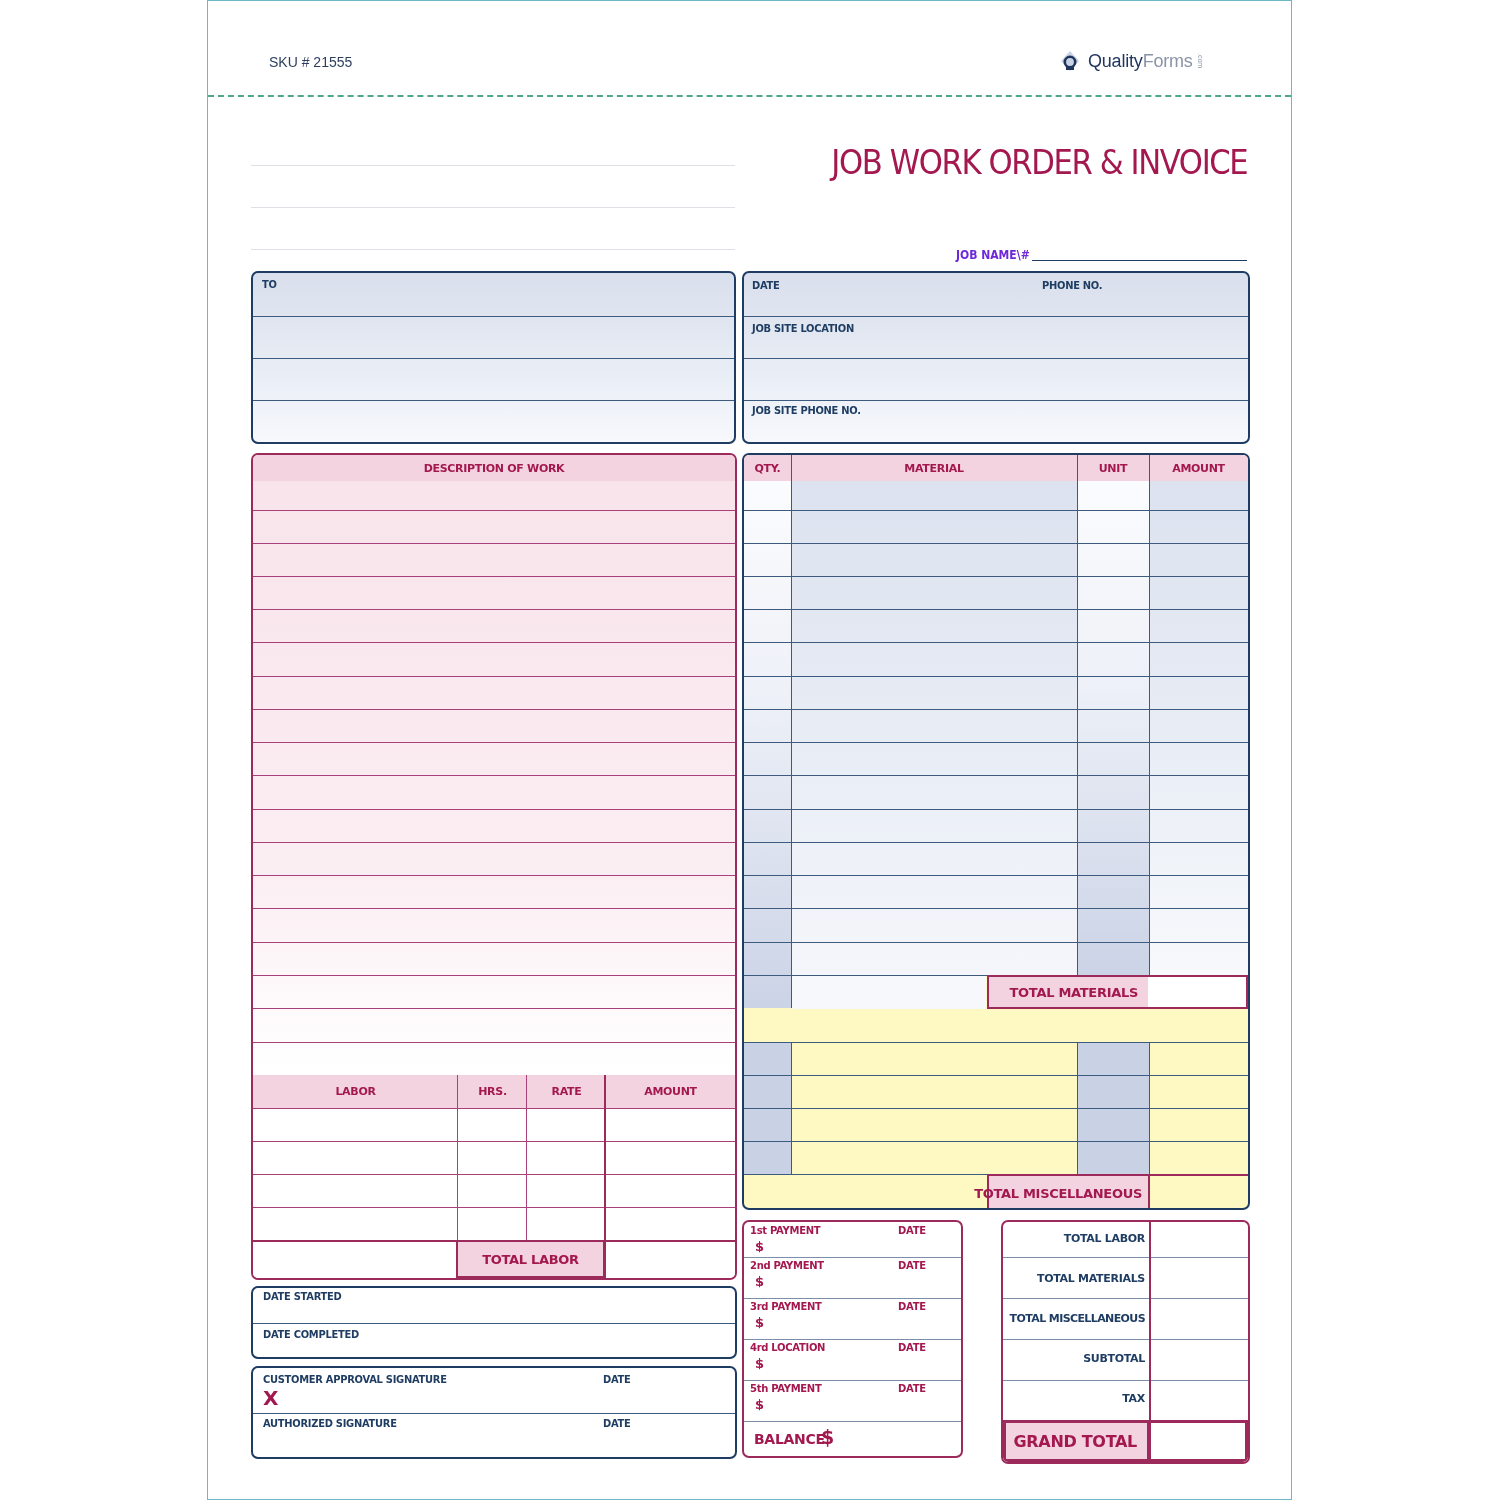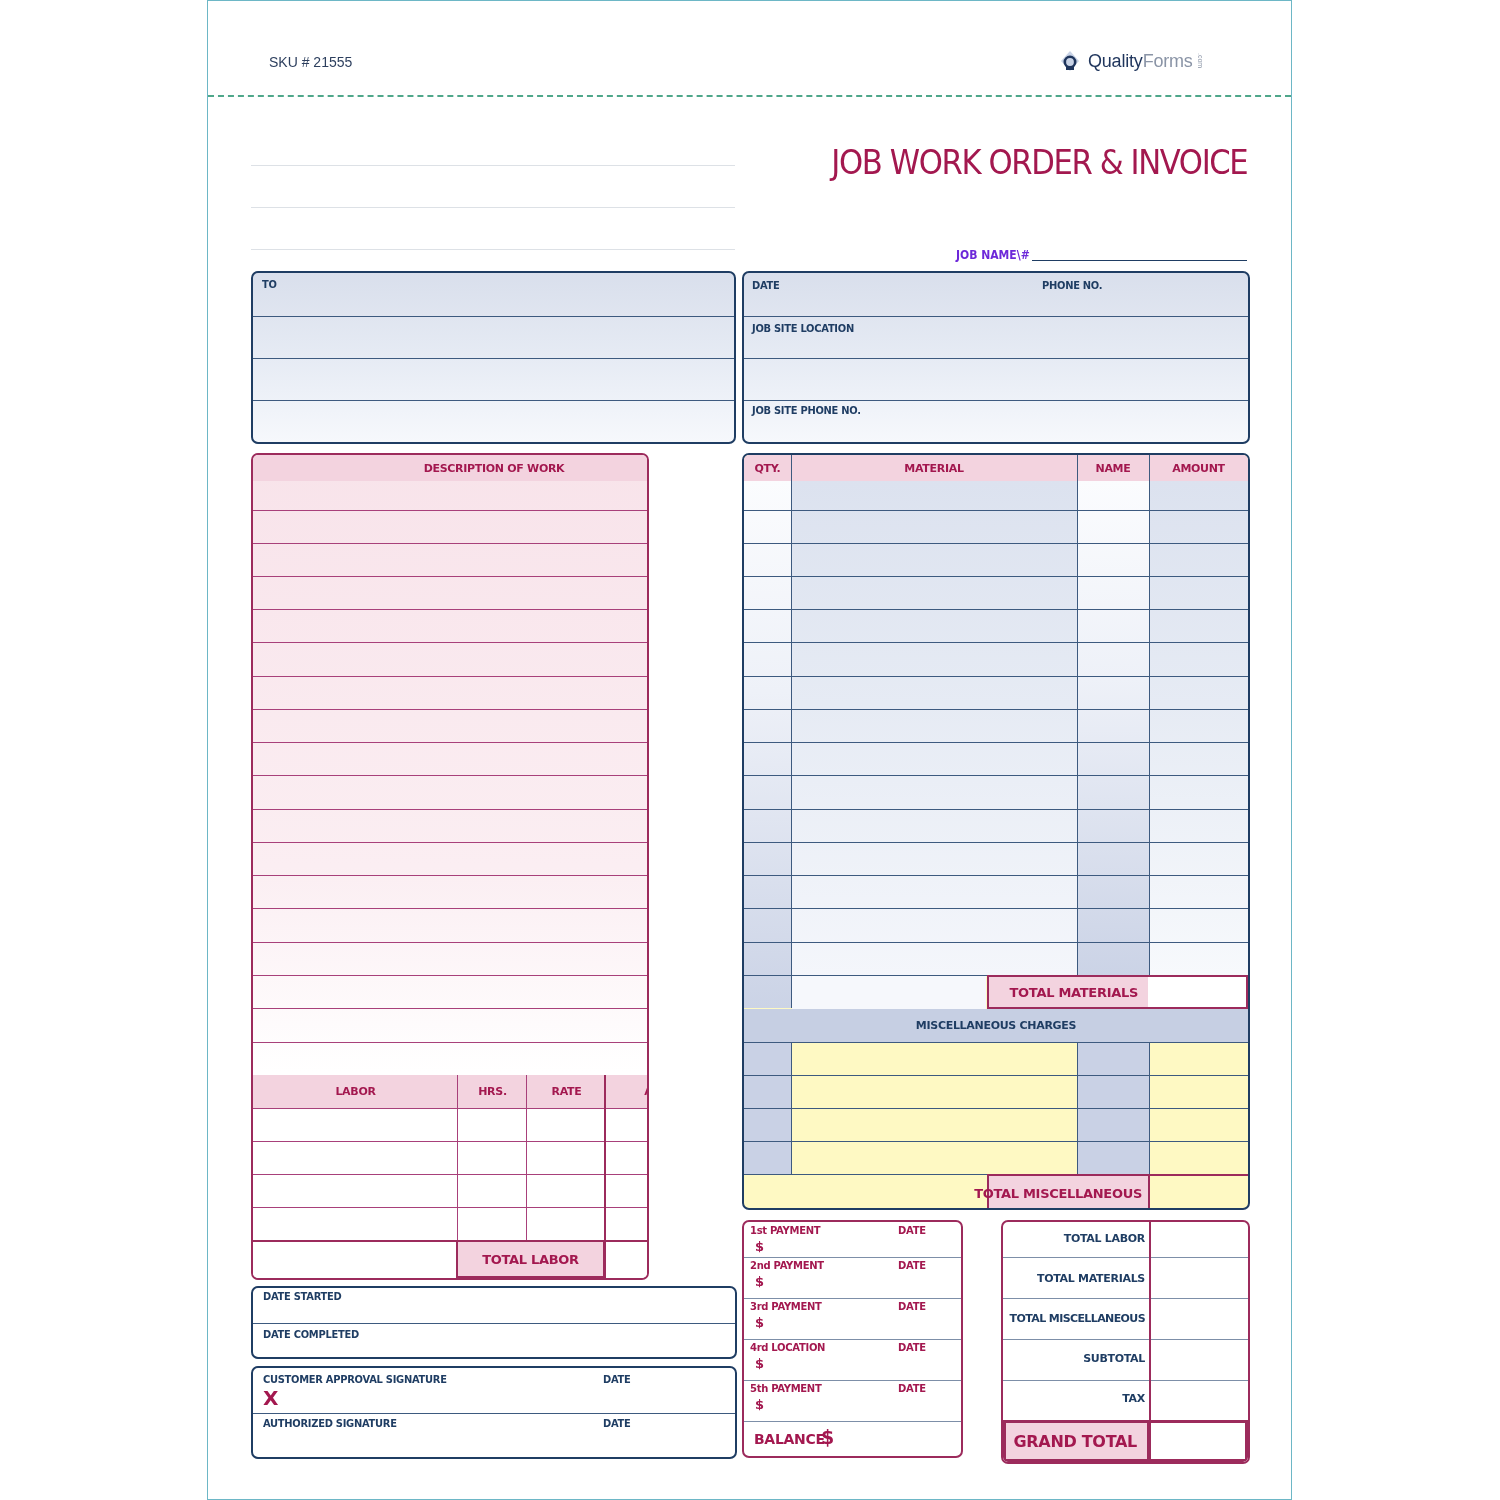--- a/index.html
+++ b/index.html
@@ -66,21 +66,21 @@
 <div class="abs navy-box blue-grad" style="left:742px;top:271px;width:508px;height:173px">
   <div class="hline-n" style="top:43px"></div>
   <div class="hline-n" style="top:85px"></div>
   <div class="hline-n" style="top:127px"></div>
   <div class="abs lbl" style="left:8px;top:6px">DATE</div>
   <div class="abs lbl" style="left:298px;top:6px">PHONE NO.</div>
   <div class="abs lbl" style="left:8px;top:49px">JOB SITE LOCATION</div>
   <div class="abs lbl" style="left:8px;top:131px">JOB SITE PHONE NO.</div>
 </div>
 
-<div class="abs pink-box" style="left:251px;top:453px;width:398px;height:827px;background:linear-gradient(to bottom,#f8e3ea 0%,#fbeef2 50%,#ffffff 75%)">
+<div class="abs pink-box" style="left:251px;top:453px;width:486px;height:827px;background:linear-gradient(to bottom,#f8e3ea 0%,#fbeef2 50%,#ffffff 75%)">
   <div class="abs center lbl-r" style="left:0;top:0;width:482px;height:26px;background:#f3d3df">
       <span>DESCRIPTION OF WORK</span>
     </div>
   <div class="hline-p" style="top:55px"></div>
   <div class="hline-p" style="top:88px"></div>
   <div class="hline-p" style="top:121px"></div>
   <div class="hline-p" style="top:154px"></div>
   <div class="hline-p" style="top:187px"></div>
   <div class="hline-p" style="top:221px"></div>
   <div class="hline-p" style="top:254px"></div>
@@ -113,21 +113,21 @@
   <div class="abs center" style="left:203px;top:785px;width:149px;height:38px;background:#f3d3df;border:2px solid #9c2b5c">
       <span class="lbl-r" style="font-size:13px">TOTAL LABOR</span>
     </div>
   <div class="abs" style="left:353px;top:787px;width:129px;height:36px"></div>
 </div>
 
 <div class="abs navy-box" style="left:742px;top:453px;width:508px;height:757px;background:#fef9c3">
   <div class="abs" style="left:0;top:0;width:504px;height:26px;background:#f3d3df"></div>
   <div class="abs center lbl-r" style="left:0;top:0;width:47px;height:26px">QTY.</div>
   <div class="abs center lbl-r" style="left:47px;top:0;width:286px;height:26px">MATERIAL</div>
-  <div class="abs center lbl-r" style="left:333px;top:0;width:72px;height:26px">NAME</div>
+  <div class="abs center lbl-r" style="left:333px;top:0;width:72px;height:26px">UNIT</div>
   <div class="abs center lbl-r" style="left:405px;top:0;width:99px;height:26px">AMOUNT</div>
 
   <div class="abs" style="left:0;top:26px;width:47px;height:527px;background:linear-gradient(to bottom,#fbfcfe 0%,#eef1f8 40%,#cbd3e6 100%)"></div>
   <div class="abs" style="left:47px;top:26px;width:286px;height:495px;background:linear-gradient(to bottom,#dce2ef 0%,#e6ebf4 45%,#f4f6fb 100%)"></div>
   <div class="abs" style="left:333px;top:26px;width:72px;height:495px;background:linear-gradient(to bottom,#fbfcfe 0%,#eef1f8 40%,#cbd3e6 100%)"></div>
   <div class="abs" style="left:405px;top:26px;width:99px;height:495px;background:linear-gradient(to bottom,#dce2ef 0%,#e6ebf4 45%,#f7f9fc 100%)"></div>
 
   <div class="hline-n" style="top:55px"></div>
   <div class="hline-n" style="top:88px"></div>
   <div class="hline-n" style="top:121px"></div>
@@ -146,23 +146,20 @@
   <div class="vline-n" style="left:47px;top:0;height:553px"></div>
   <div class="vline-n" style="left:333px;top:0;height:521px"></div>
   <div class="vline-n" style="left:405px;top:0;height:521px"></div>
 
   <div class="abs" style="left:48px;top:521px;width:194px;height:33px;background:#f6f8fc"></div>
   <div class="abs" style="left:243px;top:520px;width:163px;height:34px;background:#f3d3df;border:2px solid #9c2b5c;display:flex;align-items:center;justify-content:flex-end;padding-right:10px">
       <span class="lbl-r" style="font-size:13px">TOTAL MATERIALS</span>
     </div>
   <div class="abs" style="left:404px;top:520px;width:100px;height:34px;border:2px solid #9c2b5c;border-left:none;background:#ffffff"></div>
 
-  <div class="abs center lbl" style="left:0;top:554px;width:504px;height:33px;background:#c6cfe3;transform:none;font-size:11px">
-      <span>MISCELLANEOUS CHARGES</span>
-    </div>
 
   <div class="abs" style="left:0;top:587px;width:47px;height:133px;background:#c9d1e5"></div>
   <div class="abs" style="left:333px;top:587px;width:72px;height:133px;background:#c9d1e5"></div>
   <div class="hline-n" style="top:587px"></div>
   <div class="hline-n" style="top:620px"></div>
   <div class="hline-n" style="top:653px"></div>
   <div class="hline-n" style="top:686px"></div>
   <div class="hline-n" style="top:719px"></div>
   <div class="vline-n" style="left:47px;top:587px;height:133px"></div>
   <div class="vline-n" style="left:333px;top:587px;height:133px"></div>

